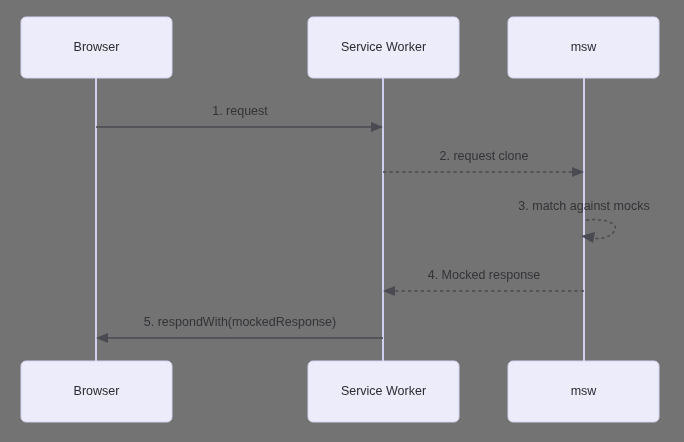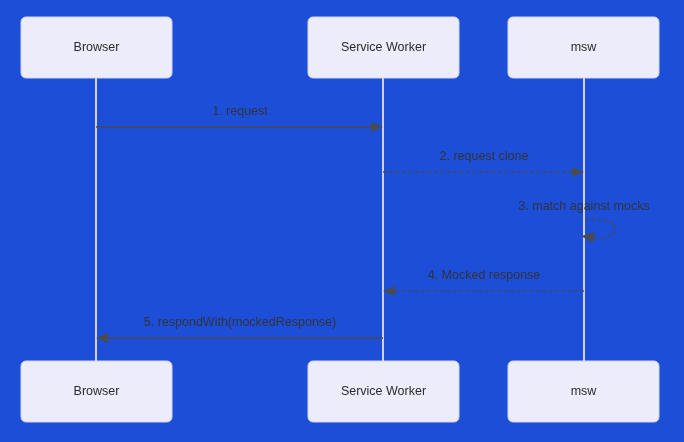--- a/index.html
+++ b/index.html
@@ -11,21 +11,21 @@
   body {
     width: 684px;
     height: 442px;
     overflow: hidden;
     font-family: "Liberation Sans", "DejaVu Sans", sans-serif;
   }
   #diagram-root {
     position: relative;
     width: 684px;
     height: 442px;
-    background: #1d4ed8;
+    background: #737373;
   }
   svg.diagram-canvas {
     position: absolute;
     top: 0;
     left: 0;
     width: 684px;
     height: 442px;
   }
   .actor-box-rect {
     fill: #ececfb;

